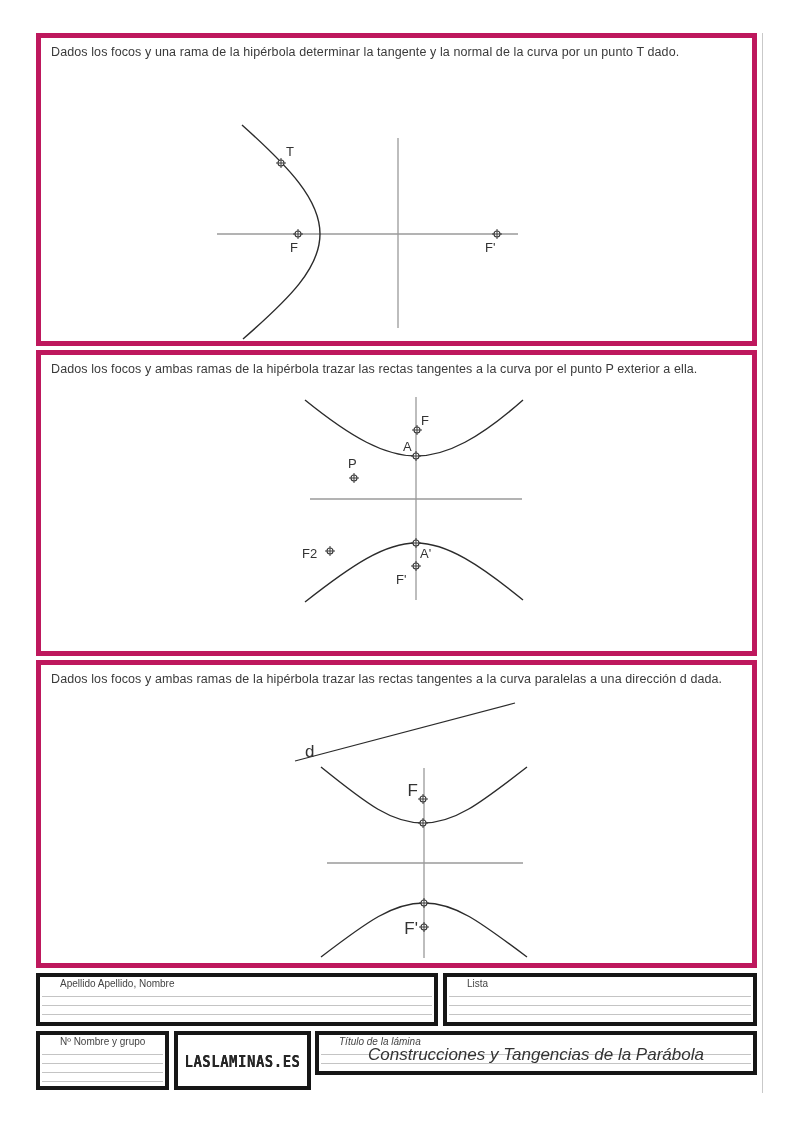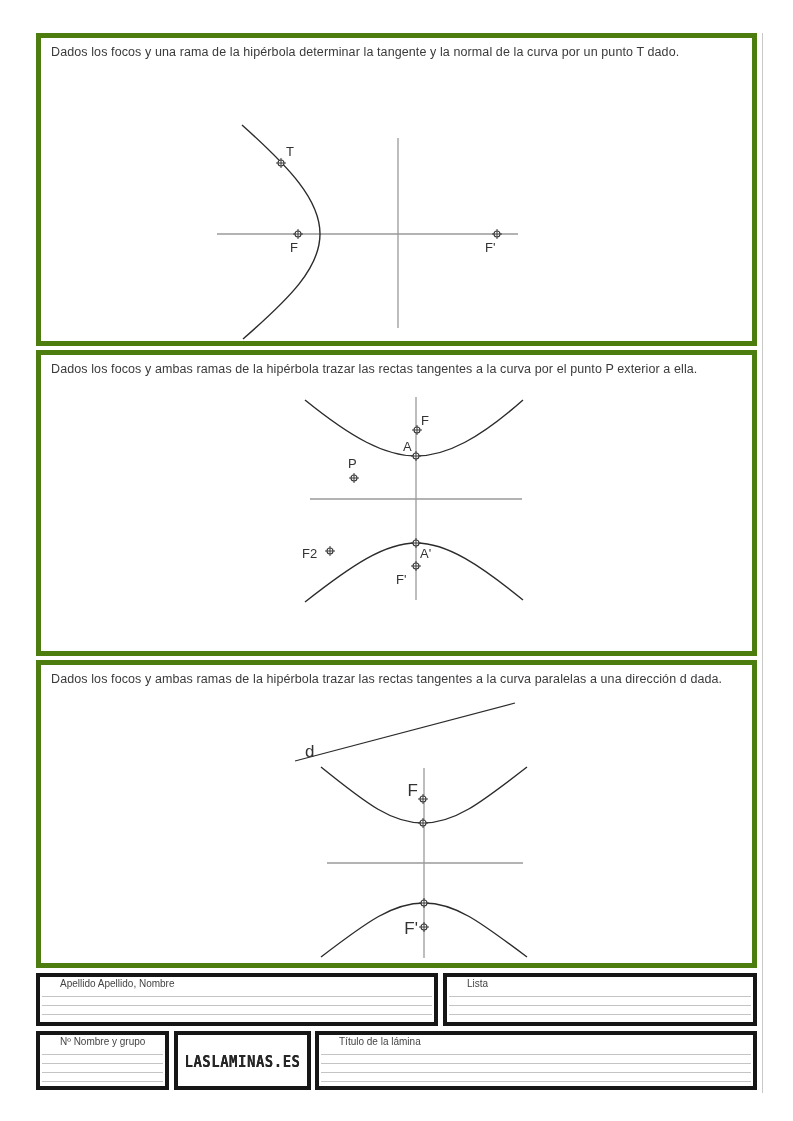--- a/index.html
+++ b/index.html
@@ -1,18 +1,18 @@
 <!DOCTYPE html>
 <html><head>
 <meta charset="utf-8">
 <style>
   html,body{margin:0;padding:0;background:#ffffff;}
   .page{position:relative;width:793px;height:1121px;background:#fff;overflow:hidden;
         font-family:"Liberation Sans",sans-serif;}
-  .panel{position:absolute;left:36px;width:721px;border:5px solid #4d7c0f;
+  .panel{position:absolute;left:36px;width:721px;border:5px solid #be185d;
          background:#fff;box-sizing:border-box;}
   .instr{position:absolute;left:10px;top:7px;font-size:12.5px;color:#3a3a3a;
          letter-spacing:.1px;white-space:nowrap;}
   svg.draw{position:absolute;left:0;top:0;display:block;}
   .axis{stroke:#9a9a9a;stroke-width:1.3;}
   .curve{stroke:#2b2b2b;stroke-width:1.4;fill:none;}
   .dline{stroke:#2b2b2b;stroke-width:1.2;}
   .pt circle{fill:#ffffff;stroke:#3a3a3a;stroke-width:1.1;}
   .pt line{stroke:#3a3a3a;stroke-width:1;}
   .lbl{font-family:"Liberation Sans",sans-serif;font-size:13px;fill:#333;}
@@ -153,19 +153,20 @@
 
   <div class="fbox" style="left:36px;top:1031px;width:133px;height:59px;">
     <div class="flabel">Nº Nombre y grupo</div>
     <div class="rules"></div>
   </div>
 
   <div class="fbox logo-box" style="left:174px;top:1031px;width:137px;height:59px;">
     <span class="logo-text">LASLAMINAS.ES</span>
   </div>
 
-  <div class="fbox" style="left:315px;top:1031px;width:442px;height:59px;">
+  <div class="fbox" style="left:315px;top:1031px;width:442px;height:44px;font-style:italic;">
     <div class="flabel">Título de la lámina</div>
     <div class="rules"></div>
+    <div class="sheet-title">Construcciones y Tangencias de la Parábola</div>
   </div>
 
   <div class="page-edge"></div>
 </div>
 
 </body></html>

